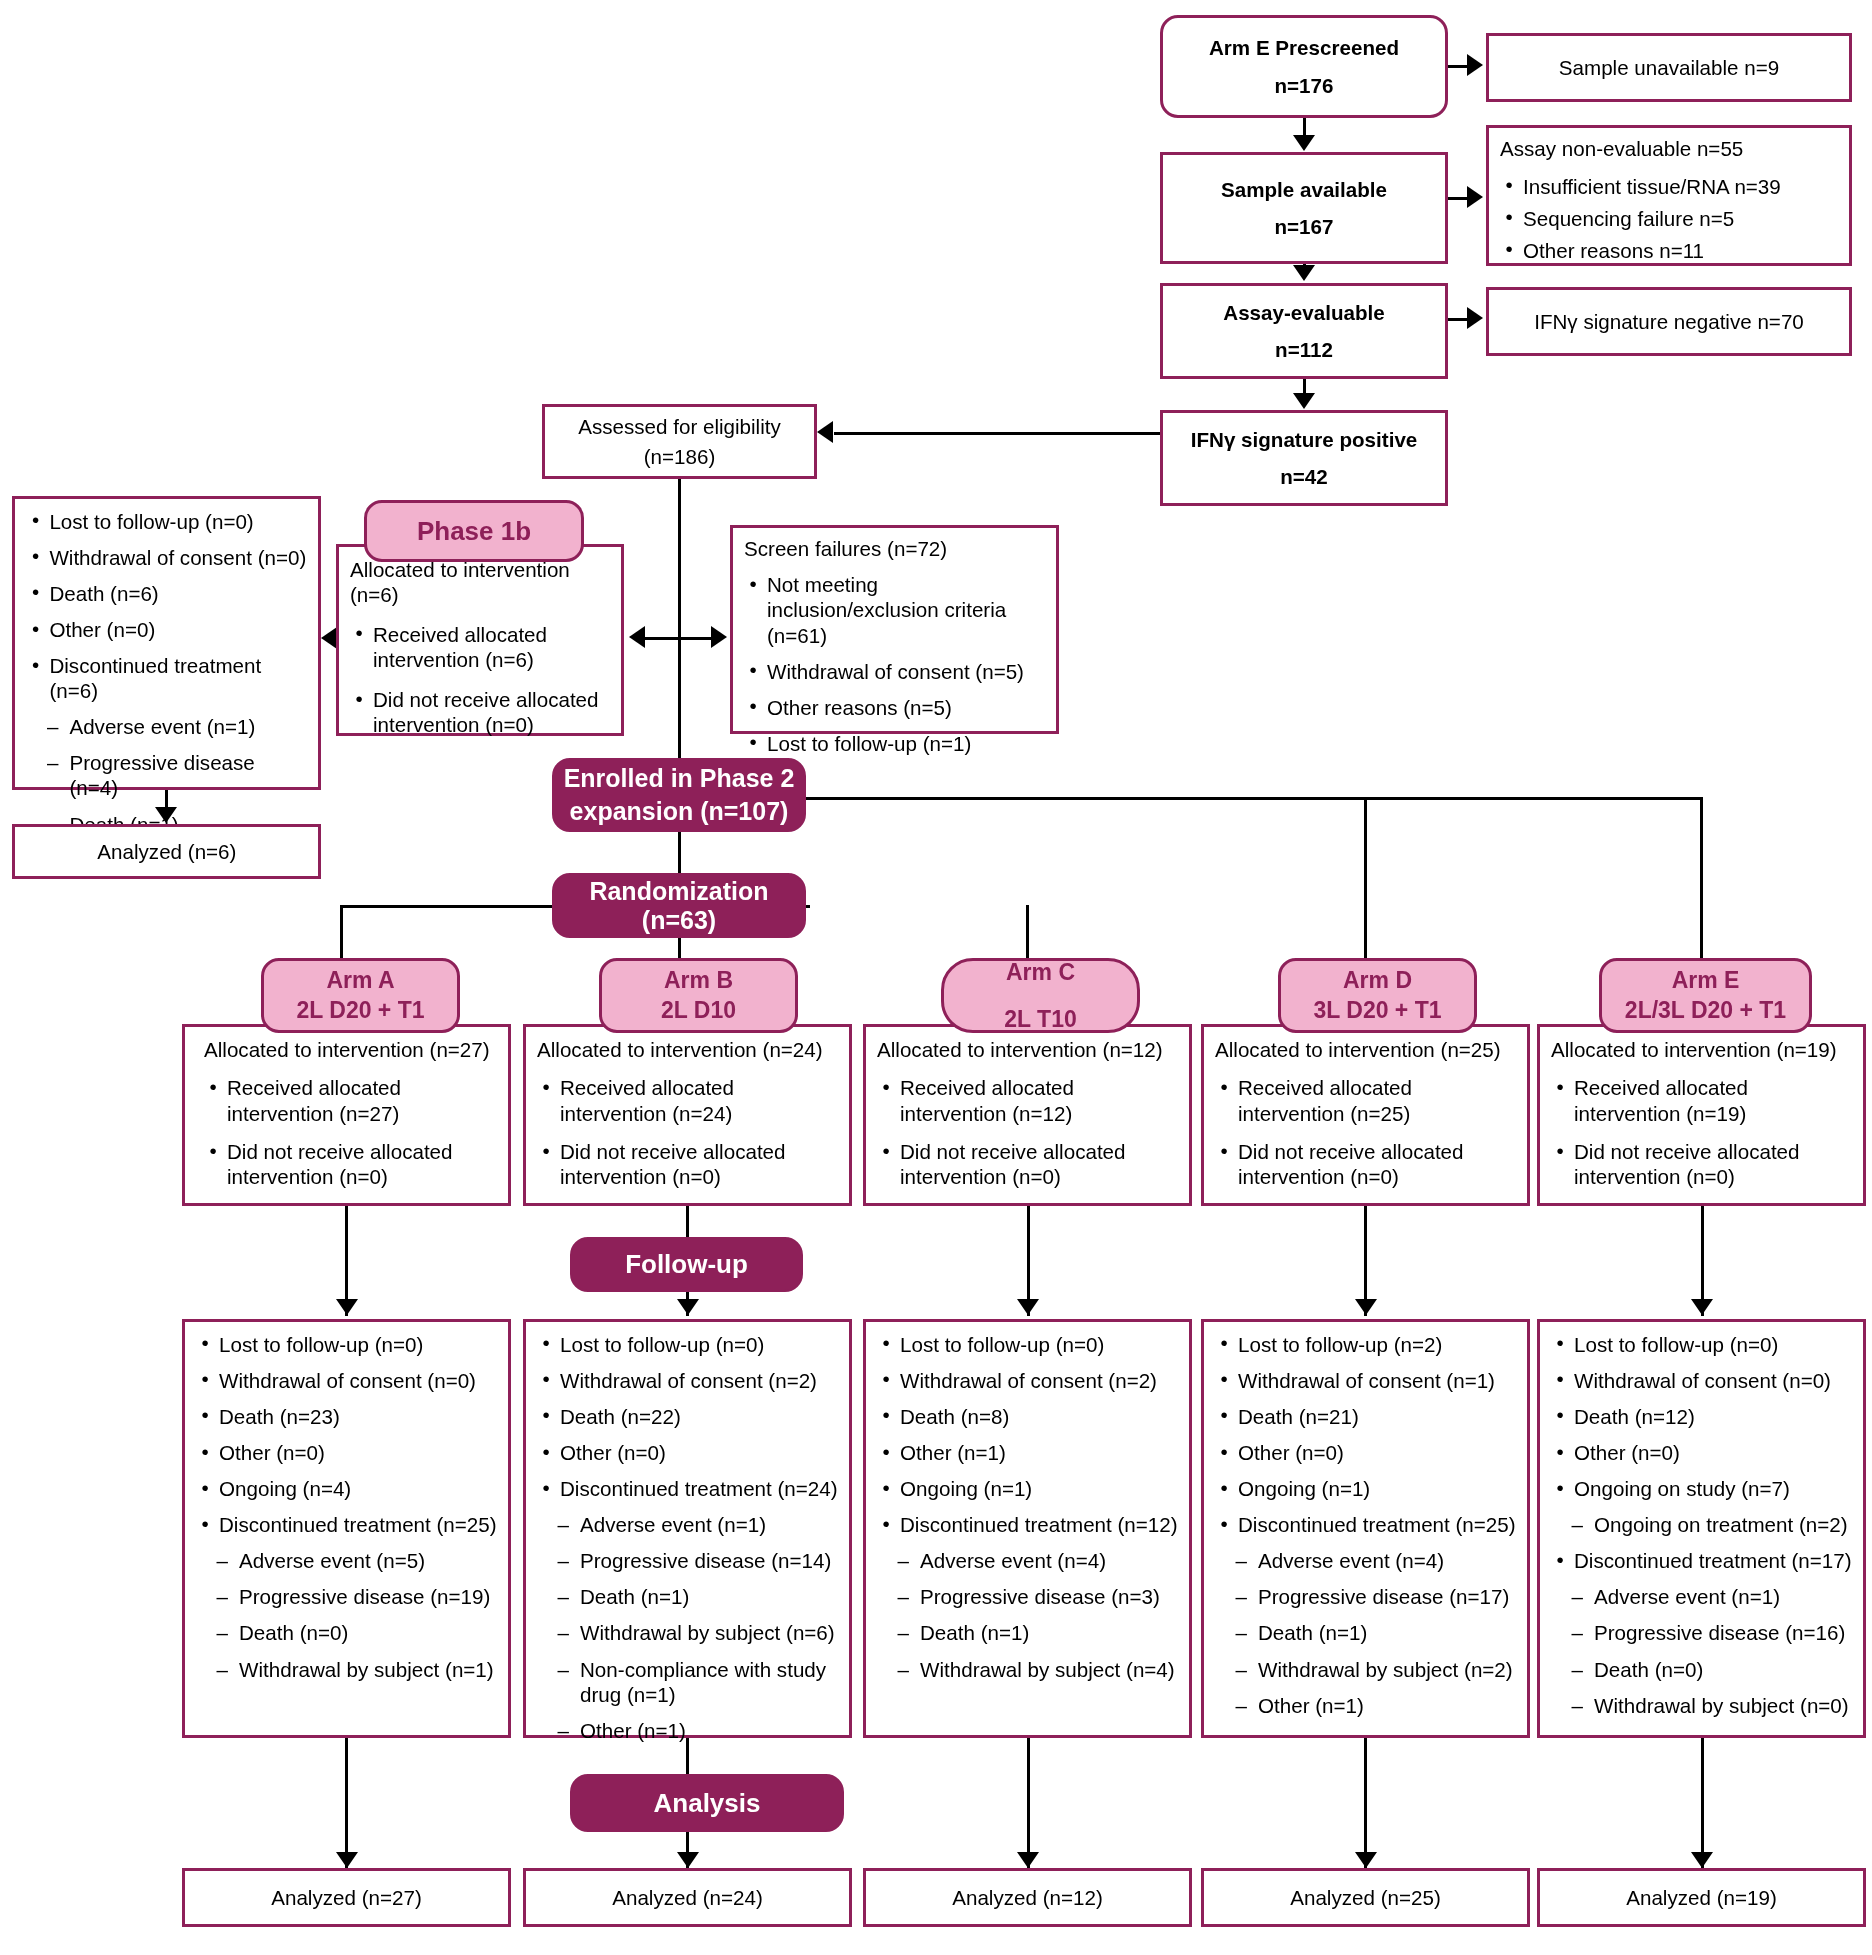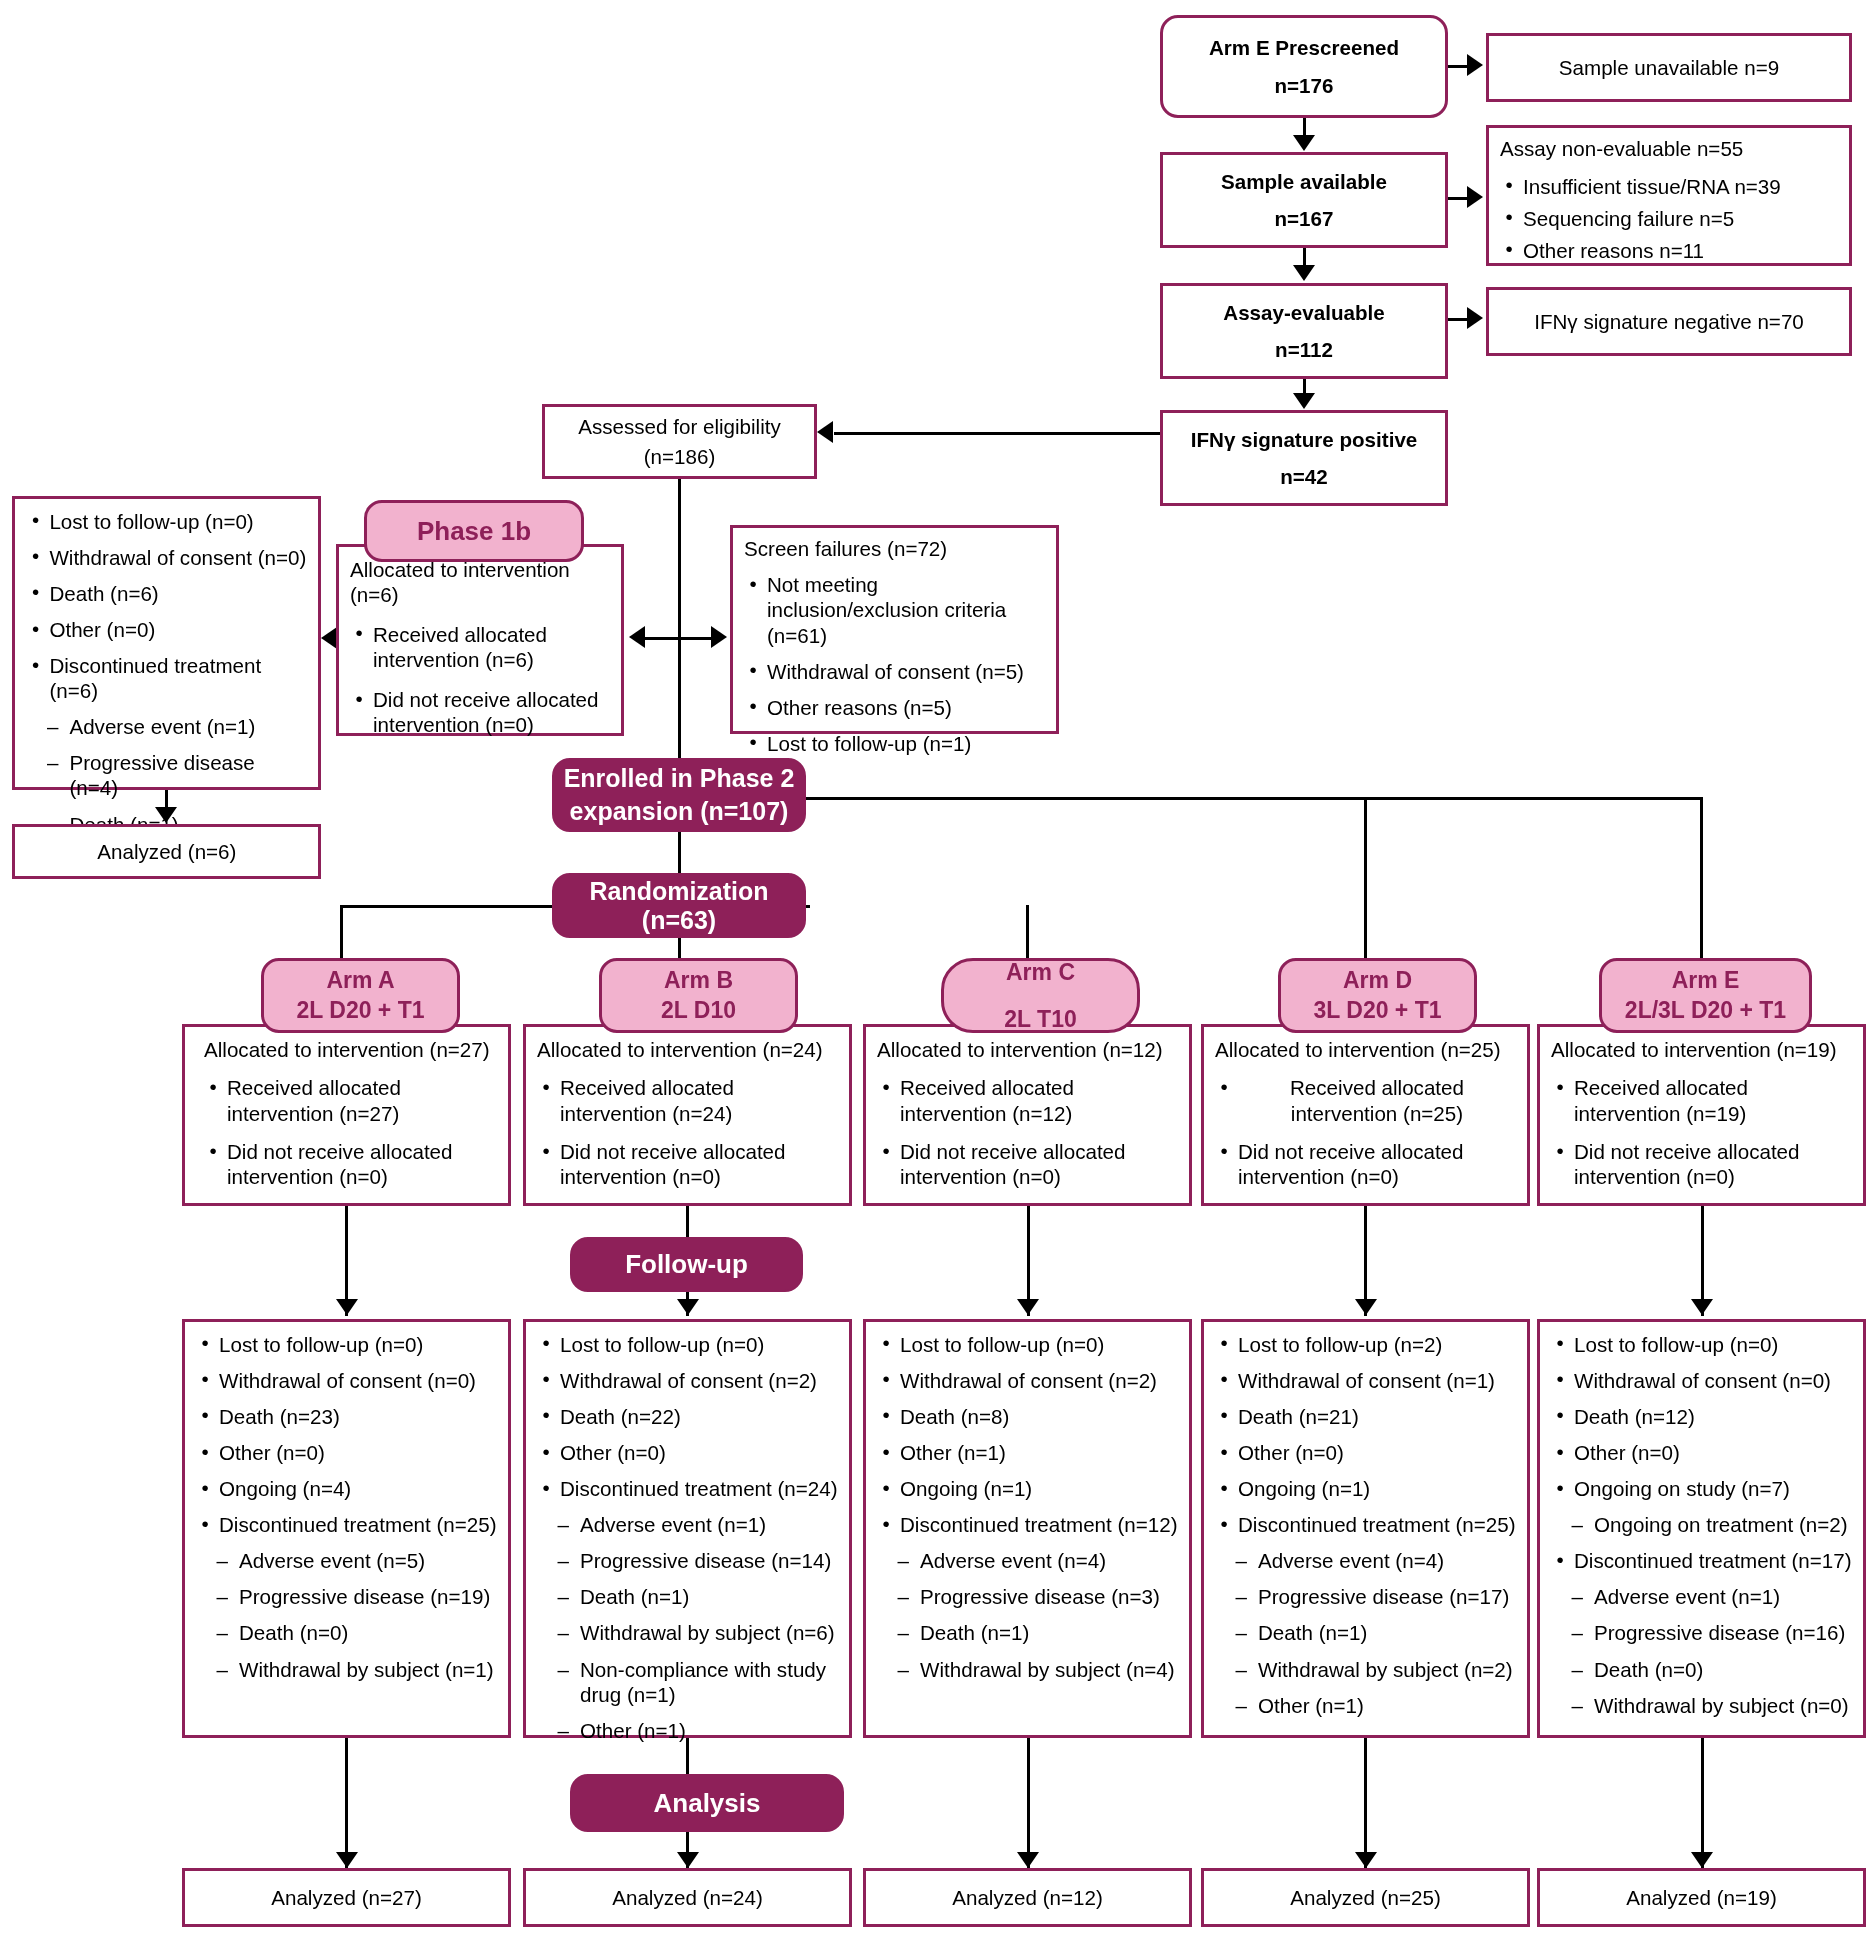--- a/index.html
+++ b/index.html
@@ -93,21 +93,21 @@
   <div class="box center" style="left:1486px; top:33px; width:366px; height:69px;">
     <span>Sample unavailable n=9</span>
   </div>
 
   <div class="ln hl" style="left:1448px; top:65px; width:19px;"></div>
   <div class="arrow-r" style="left:1467px; top:54px;"></div>
 
   <div class="ln vl" style="left:1303px; top:118px; height:25px;"></div>
   <div class="arrow-d" style="left:1293px; top:135px;"></div>
 
-  <div class="box center bold" style="left:1160px; top:152px; width:288px; height:96px;">
+  <div class="box center bold" style="left:1160px; top:152px; width:288px; height:112px;">
     <div class="title-two-line">
       <span>Sample available</span>
       <span>n=167</span>
     </div>
   </div>
 
   <div class="box" style="left:1486px; top:125px; width:366px; height:141px; padding:8.2px 11px;">
     <div class="hdr">Assay non-evaluable n=55</div>
     <ul class="b">
       <li class="lvl1" style="margin-bottom:6.9px;">Insufficient tissue/RNA n=39</li>
@@ -266,21 +266,21 @@
   <div class="box" style="left:863px; top:1024px; width:329px; height:182px;">
     <div class="hdr" style="margin-bottom:13.7px;">Allocated to intervention (n=12)</div>
     <ul class="b">
       <li class="lvl1" style="margin-bottom:13.7px;">Received allocated intervention (n=12)</li>
       <li class="lvl1">Did not receive allocated intervention (n=0)</li>
     </ul>
   </div>
   <div class="box" style="left:1201px; top:1024px; width:329px; height:182px;">
     <div class="hdr" style="margin-bottom:13.7px;">Allocated to intervention (n=25)</div>
     <ul class="b">
-      <li class="lvl1" style="margin-bottom:13.7px;text-align:center;">Received allocated intervention (n=25)</li>
+      <li class="lvl1" style="margin-bottom:13.7px;">Received allocated intervention (n=25)</li>
       <li class="lvl1">Did not receive allocated intervention (n=0)</li>
     </ul>
   </div>
   <div class="box" style="left:1537px; top:1024px; width:329px; height:182px;">
     <div class="hdr" style="margin-bottom:13.7px;">Allocated to intervention (n=19)</div>
     <ul class="b">
       <li class="lvl1" style="margin-bottom:13.7px;">Received allocated intervention (n=19)</li>
       <li class="lvl1">Did not receive allocated intervention (n=0)</li>
     </ul>
   </div>

